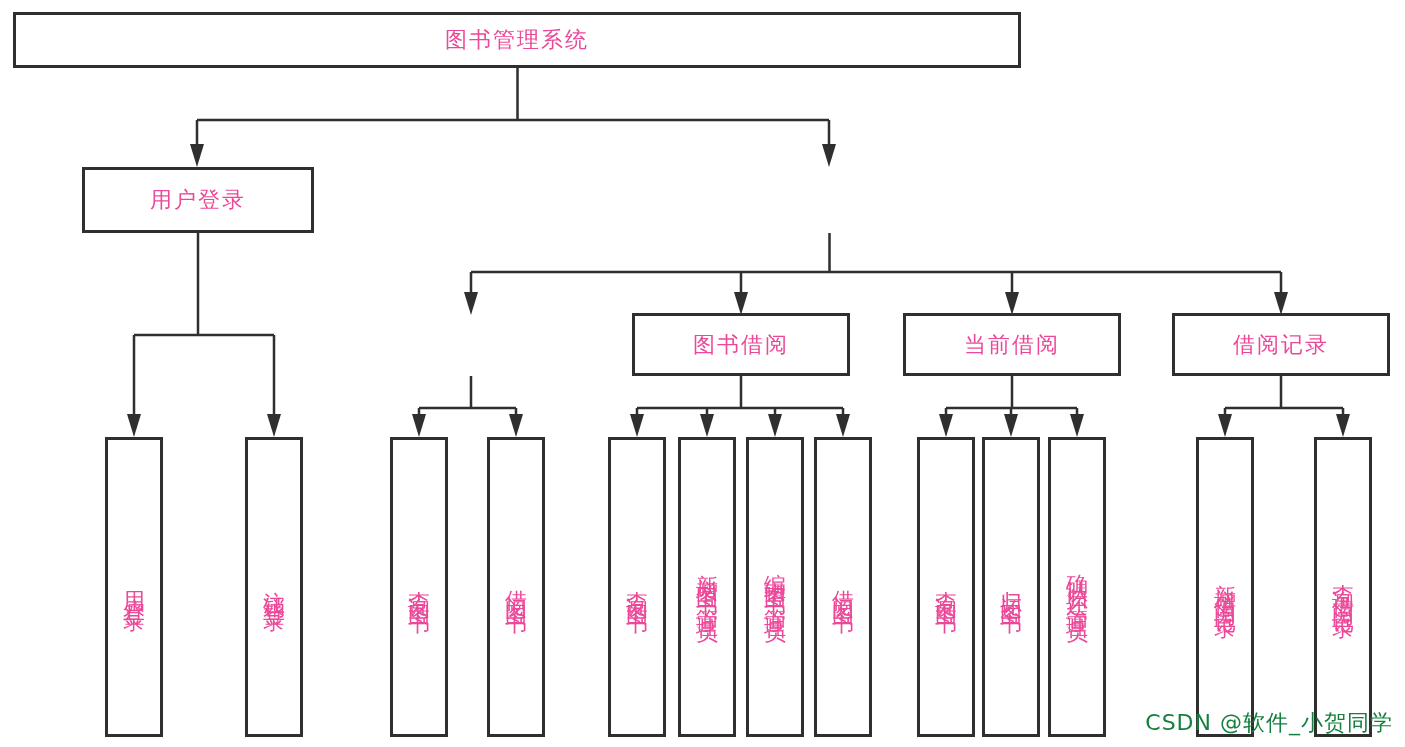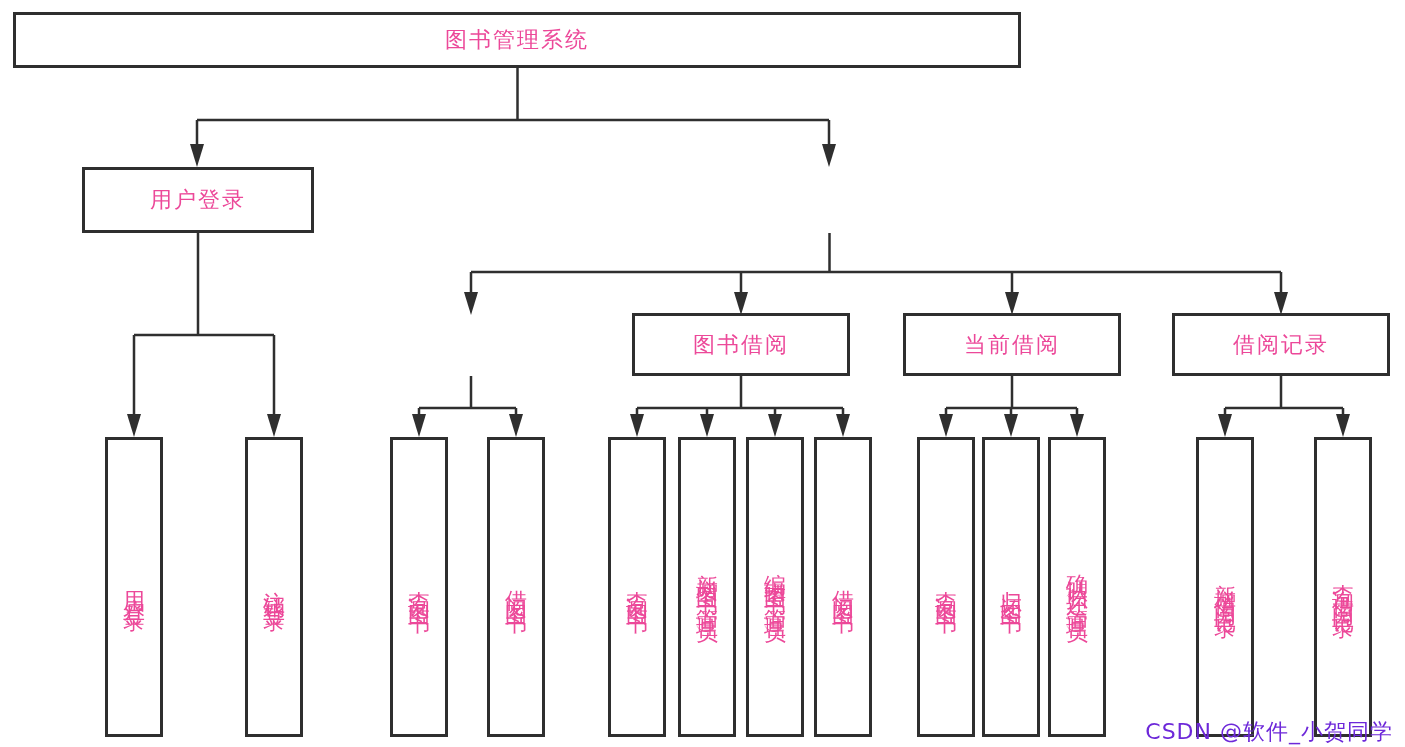--- a/index.html
+++ b/index.html
@@ -32,23 +32,23 @@
   .vbox {
     writing-mode: vertical-rl;
     text-orientation: mixed;
     letter-spacing: 7px;
     font-size: 22px;
     line-height: 1;
   }
   .watermark {
     position: absolute;
     right: 12px;
-    bottom: 0;
+    bottom: 9px;
     font-size: 22px;
-    color: #6d28d9;
+    color: #15803d;
     letter-spacing: 1px;
     white-space: nowrap;
     z-index: 5;
     text-align: right;
   }
 </style>
 </head>
 <body>
 
 <div class="canvas">

